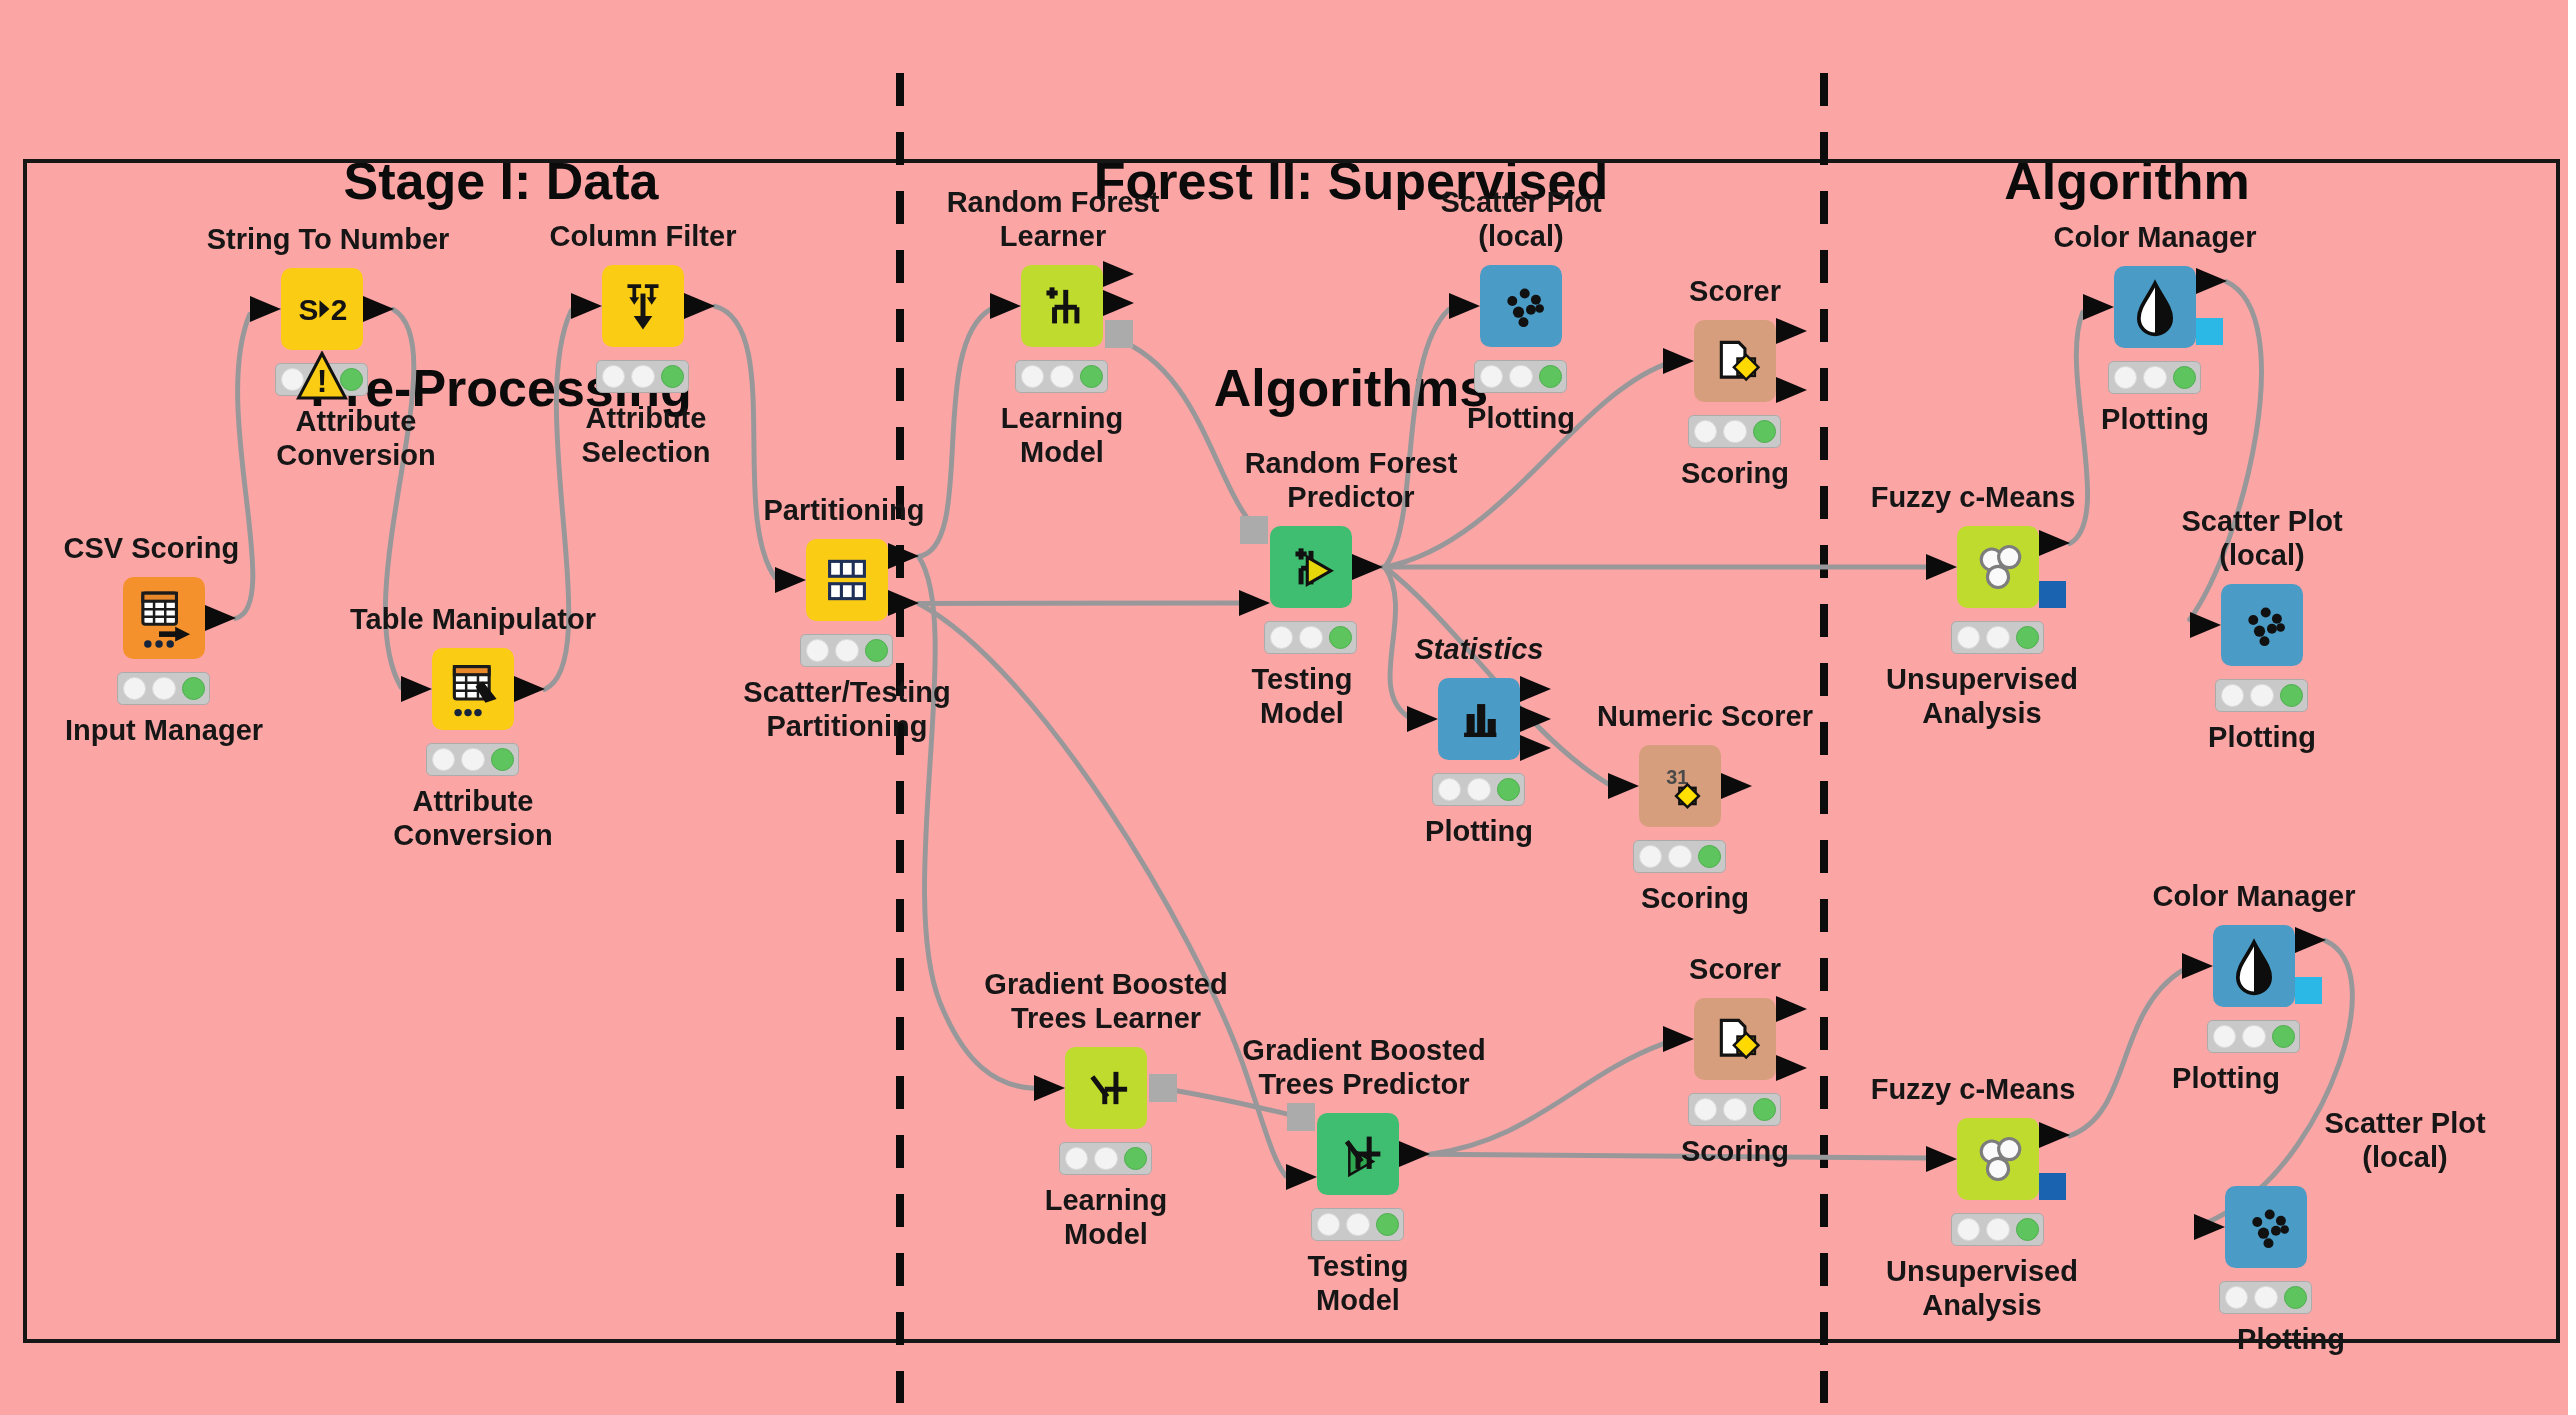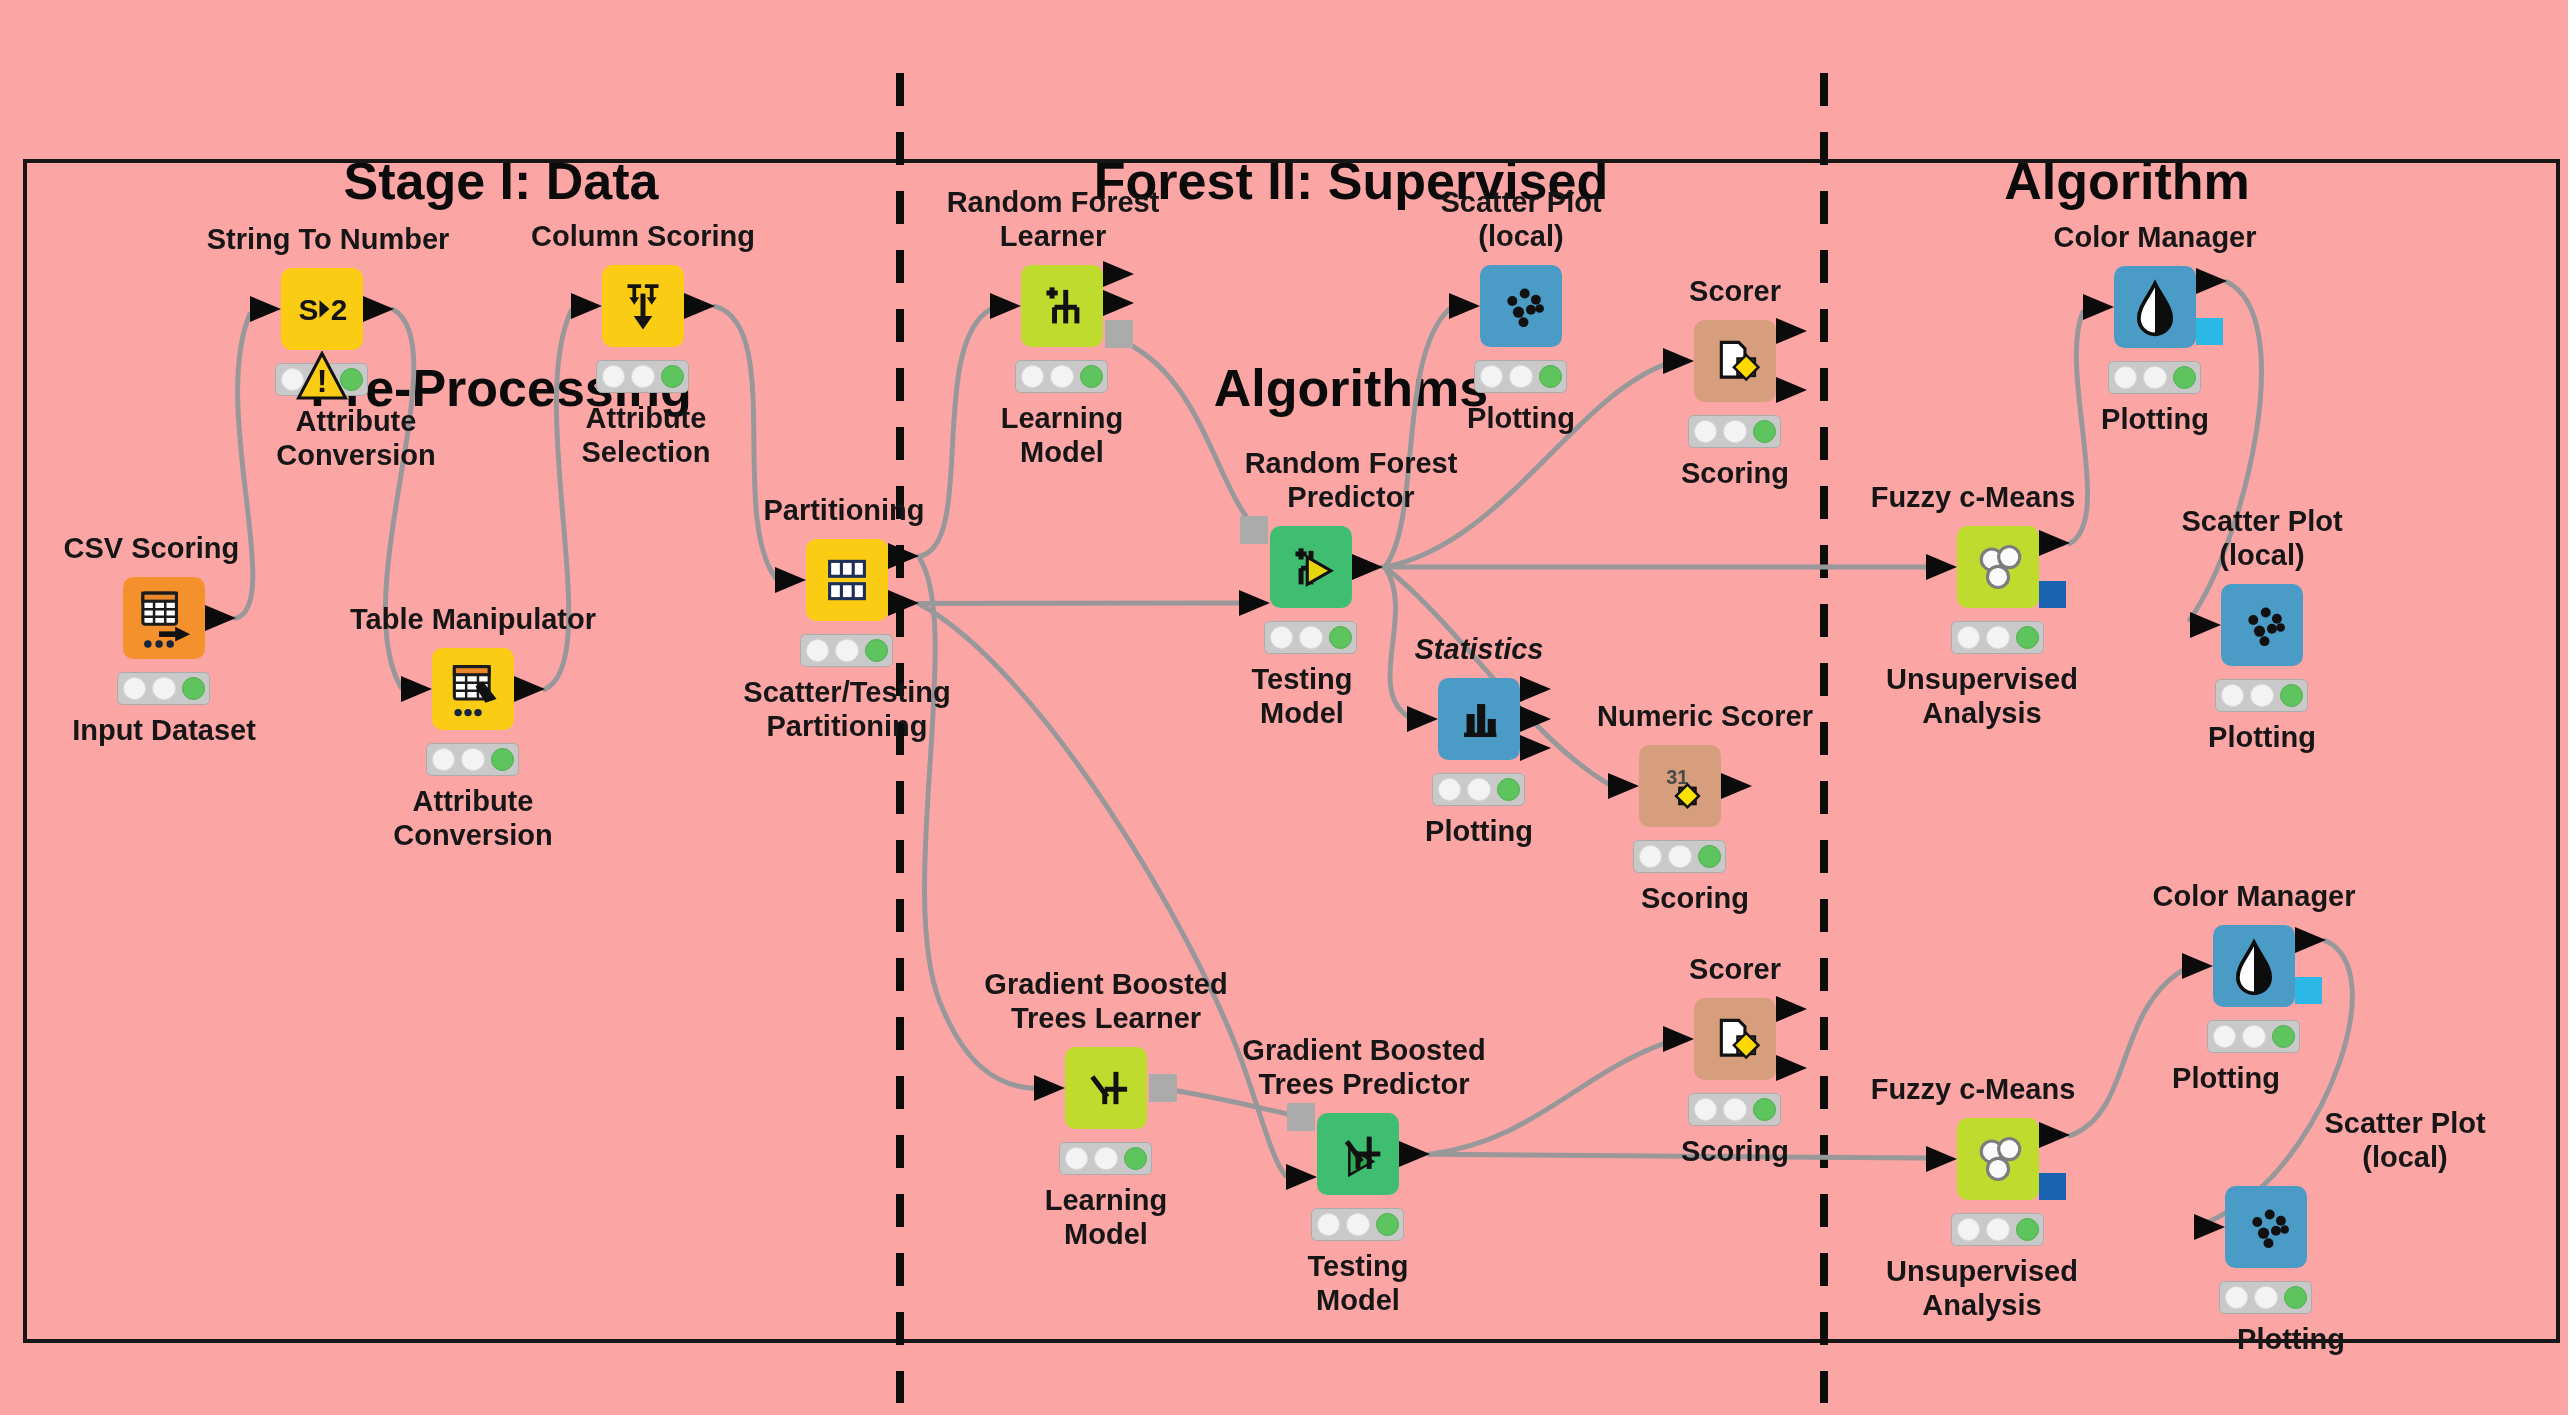--- a/index.html
+++ b/index.html
@@ -90,21 +90,21 @@
           <circle cx="58" cy="108" r="6" fill="#16243c"></circle>
           <circle cx="76" cy="108" r="6" fill="#16243c"></circle>
         </svg>
         <div class="port-tri out" style="top: 28px;"></div>
         <div class="light">
           <div class="dot"></div>
           <div class="dot"></div>
           <div class="dot green"></div>
         </div>
         <div class="lbl" style="left: 28.4px; top: -45px;">CSV Scoring</div>
-        <div class="lbl" style="left: 41px; top: 137px;">Input Dataset</div>
+        <div class="lbl" style="left: 41px; top: 137px;">Input Manager</div>
       </div>
       <div class="node" style="left: 281px; top: 268px; background: rgb(250, 204, 20);">
         <svg class="icon" viewBox="0 0 132 132" xmlns="http://www.w3.org/2000/svg">
           <text x="28" y="84" font-family="Liberation Sans, sans-serif" font-size="48" font-weight="bold" fill="#131313">S</text>
           <polygon points="62,52 78,66 62,80" fill="#131313"></polygon>
           <text x="80" y="84" font-family="Liberation Sans, sans-serif" font-size="48" font-weight="bold" fill="#131313">2</text>
         </svg>
         <div class="port-tri in" style="top: 28px;"></div>
         <div class="port-tri out" style="top: 28px;"></div>
         <div class="light">
@@ -157,21 +157,21 @@
           <line x1="66" y1="46" x2="66" y2="86" stroke="#131313" stroke-width="8"></line>
           <polygon points="51,82 81,82 66,104" fill="#131313"></polygon>
         </svg>
         <div class="port-tri in" style="top: 28px;"></div>
         <div class="port-tri out" style="top: 28px;"></div>
         <div class="light">
           <div class="dot"></div>
           <div class="dot"></div>
           <div class="dot green"></div>
         </div>
-        <div class="lbl" style="left: 41px; top: -45px;">Column Scoring</div>
+        <div class="lbl" style="left: 41px; top: -45px;">Column Filter</div>
         <div class="lbl" style="left: 44px; top: 137px;">Attribute
 Selection</div>
       </div>
       <div class="node" style="left: 806px; top: 539px; background: rgb(250, 204, 20);">
         <svg class="icon" viewBox="0 0 132 132" xmlns="http://www.w3.org/2000/svg">
           <g fill="#fff" stroke="#1d2f57" stroke-width="5">
             <rect x="38" y="36" width="56" height="24"></rect>
             <rect x="38" y="72" width="56" height="24"></rect>
           </g>
           <g stroke="#1d2f57" stroke-width="5">

